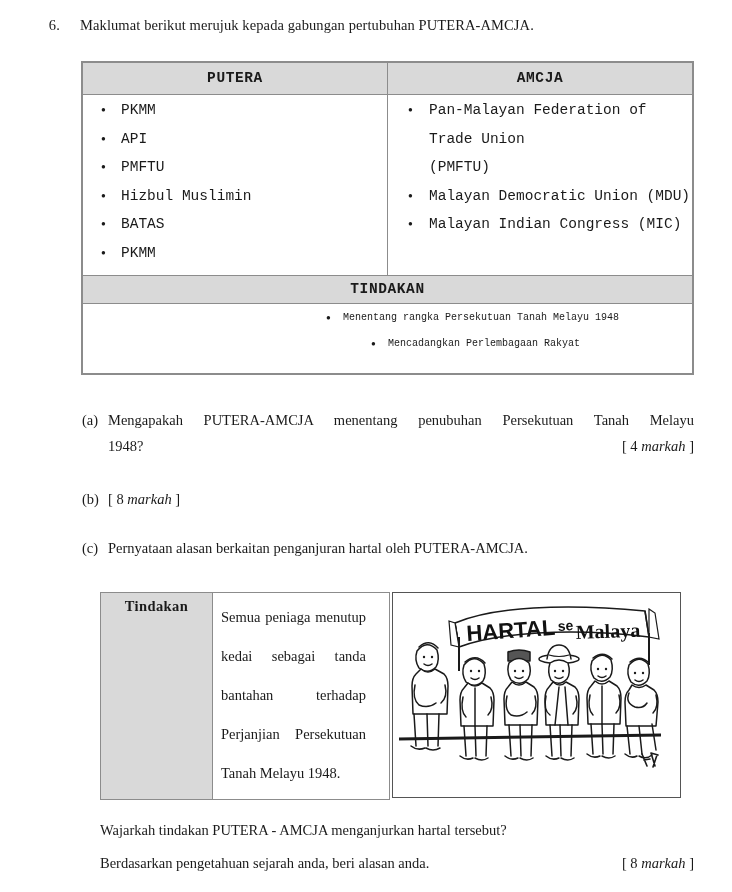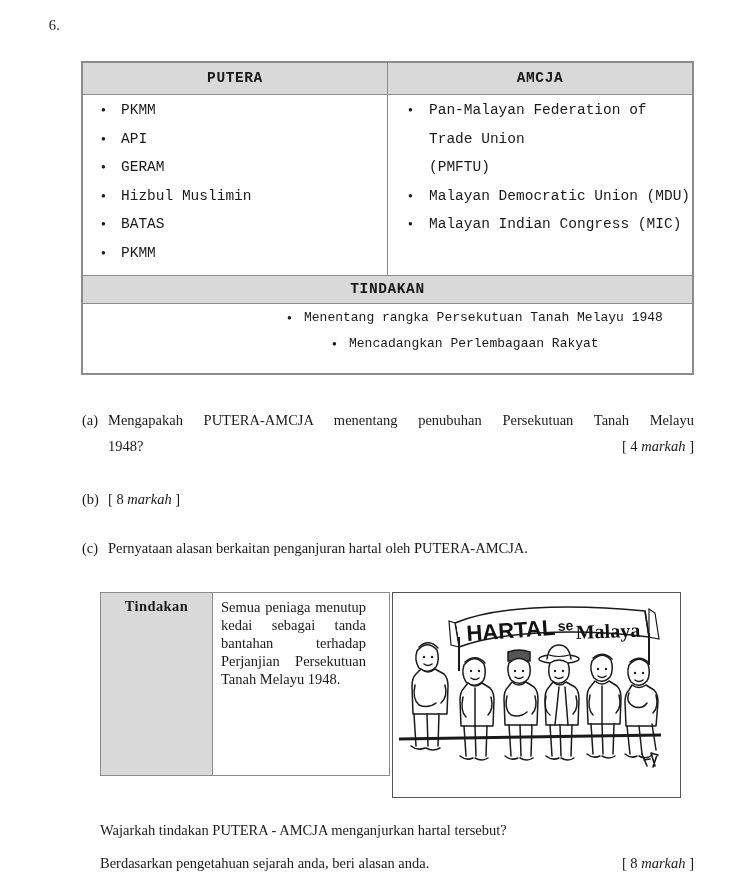--- a/index.html
+++ b/index.html
@@ -105,23 +105,24 @@
     height: 25px;
     line-height: 25px;
     letter-spacing: 0.6px;
   }
   .tindakan-body {
     height: 70px;
     padding: 6px 0 0 0;
     box-sizing: border-box;
   }
   .tindakan-body .tline {
-    font-size: 13px;
+    font-size: 10px;
     line-height: 26px;
     position: relative;
+    margin-left: 39px;
   }
   .tindakan-body .t1 { padding-left: 220px; }
   .tindakan-body .t1::before {
     content: "\25CF";
     position: absolute;
     left: 203px;
     font-size: 8px;
   }
   .tindakan-body .t2 { padding-left: 265px; }
   .tindakan-body .t2::before {
@@ -190,21 +191,21 @@
   .tbl2 .r1 .rowval { text-align: center; }
   .tbl2 .r2 .rowlabel {
     vertical-align: top;
     padding-top: 5px;
     height: 176px;
   }
   .tbl2 .r2 .rowval {
     padding: 5px 23px 6px 8px;
     text-align: justify;
     text-align-last: left;
-    line-height: 18px;
+    line-height: 39px;
   }
   .tbl2 .r2 .rowval p { margin: 0; }
 
   
   .illus {
     position: absolute;
     left: 392px;
     top: 592px;
     width: 289px;
     height: 206px;
@@ -227,35 +228,36 @@
   .closing .row {
     display: flex;
     justify-content: space-between;
   }
 </style>
 </head>
 <body>
 
 <div class="qnum-row">
   <div class="qnum">6.</div>
+  <div class="qstem">Maklumat berikut merujuk kepada gabungan pertubuhan PUTERA-AMCJA.</div>
 </div>
 
 <div class="tbl1">
   <table>
     <tbody>
         <tr>
       <th class="hdr-cell">PUTERA</th>
       <th class="hdr-cell">AMCJA</th>
     </tr>
     <tr>
       <td class="bodycell col-left">
         <ul class="blist">
           <li class="bullet">PKMM</li>
           <li class="bullet">API</li>
-          <li class="bullet">GERAM</li>
+          <li class="bullet">PMFTU</li>
           <li class="bullet">Hizbul Muslimin</li>
           <li class="bullet">BATAS</li>
           <li class="bullet">PKMM</li>
         </ul>
       </td>
       <td class="bodycell col-right">
         <ul class="blist">
           <li class="bullet">Pan-Malayan Federation of Trade Union</li>
           <li class="cont">(PMFTU)</li>
           <li class="bullet">Malayan Democratic Union (MDU)</li>

